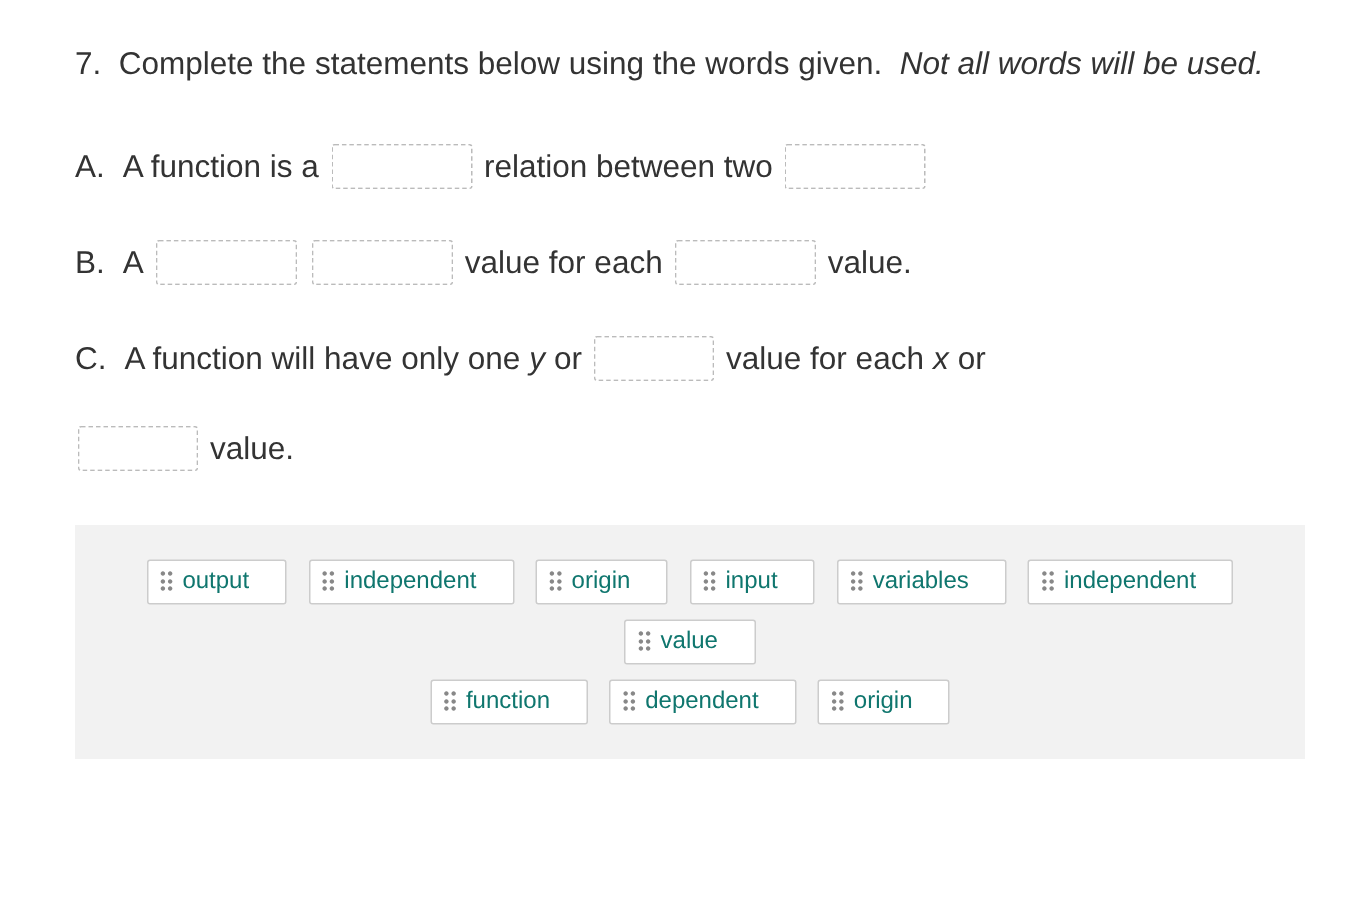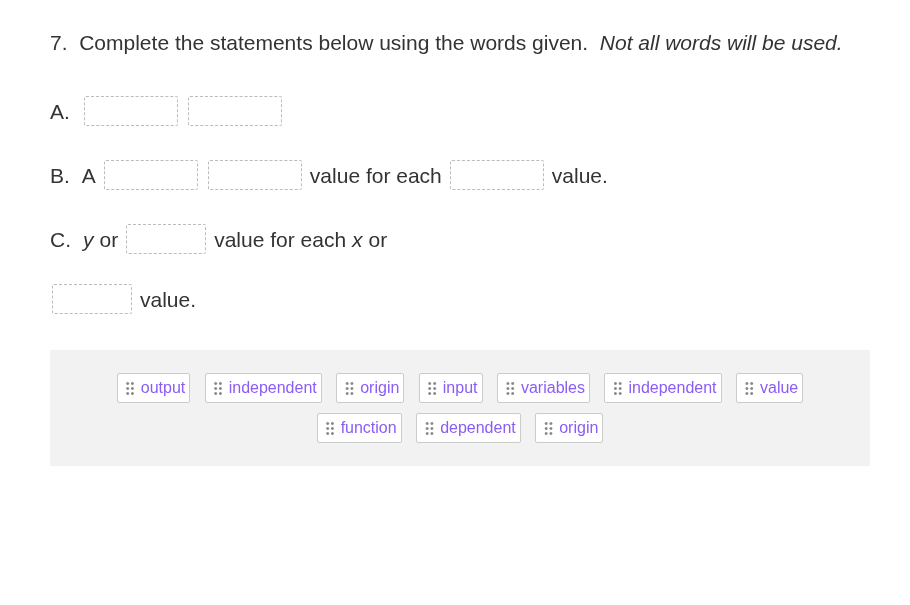--- a/index.html
+++ b/index.html
@@ -59,24 +59,24 @@
   .word-bank-inner {
     display: inline-block;
     max-width: 780px;
   }
   .chip {
     display: inline-flex;
     align-items: center;
     background: #fff;
     border: 1px solid #ccc;
     border-radius: 2px;
-    padding: 6px 4px 6px 8px;
+    padding: 6px 24px 6px 8px;
     margin: 5px 5px;
     font-size: 16px;
-    color: #8b5cf6;
+    color: #0f766e;
     cursor: grab;
     user-select: none;
     line-height: 1;
   }
   .chip .grip {
     display: inline-block;
     width: 8px;
     margin-right: 7px;
     color: #888;
     font-size: 11px;
@@ -96,36 +96,39 @@
 <div class="page">
 
   <div class="question-stem">
     <span class="num">7.</span>
     &nbsp;<span>Complete the statements below using the words given.</span>
     &nbsp;<span class="italic">Not all words will be used.</span>
   </div>
 
   <div class="stmt">
     <span class="label">A.</span>
+    <span>A function is a</span>
     <span class="dropzone med"></span>
+    <span>relation between two</span>
     <span class="dropzone med"></span>
   </div>
 
   <div class="stmt">
     <span class="label">B.</span>
     <span>A</span>
     <span class="dropzone med"></span>
     <span class="dropzone med"></span>
     <span>value for each</span>
     <span class="dropzone med"></span>
     <span>value.</span>
   </div>
 
   <div class="stmt">
     <span class="label">C.</span>
+    <span>A function will have only one</span>
     <span class="yvar">y</span>
     <span>or</span>
     <span class="dropzone"></span>
     <span>value for each</span>
     <span class="xvar">x</span>
     <span>or</span>
 
     <span style="flex-basis:100%;height:18px"></span>
     <span class="dropzone"></span>
     <span>value.</span>

